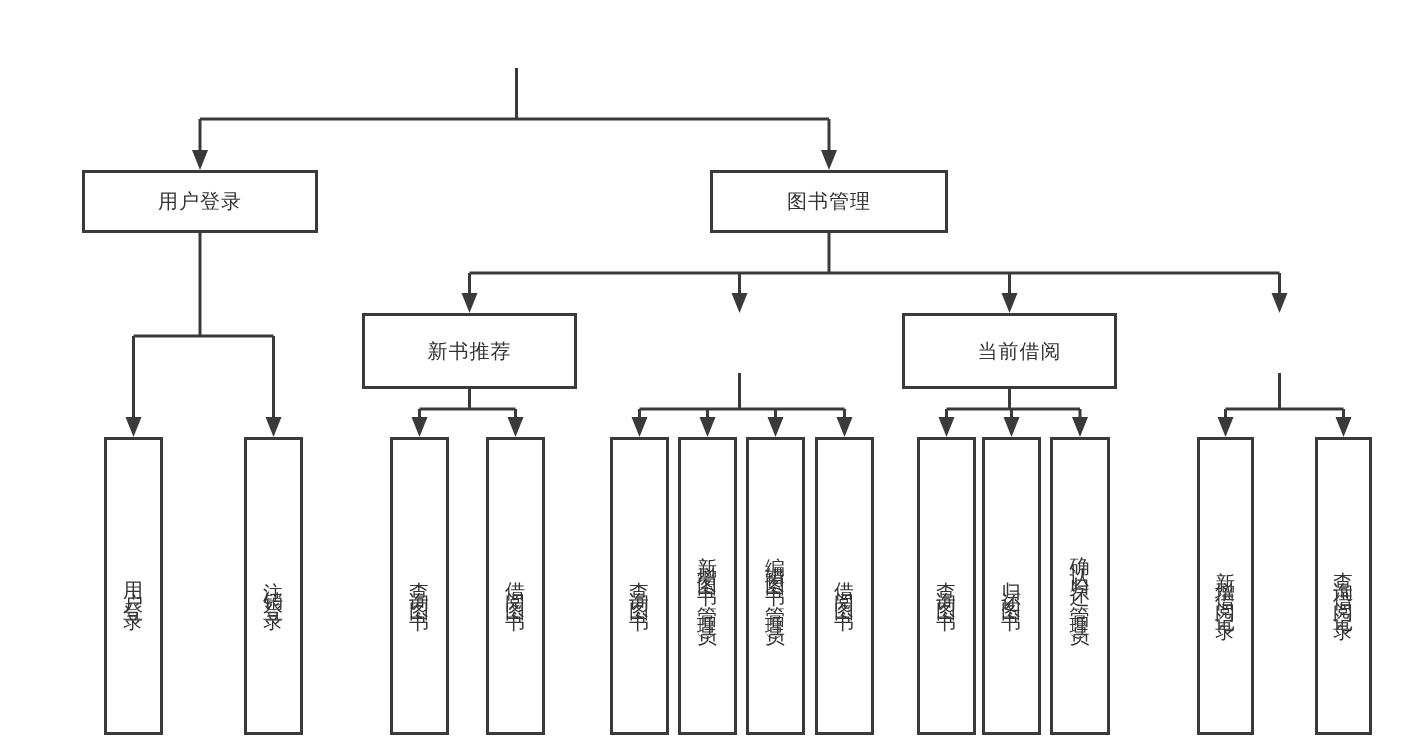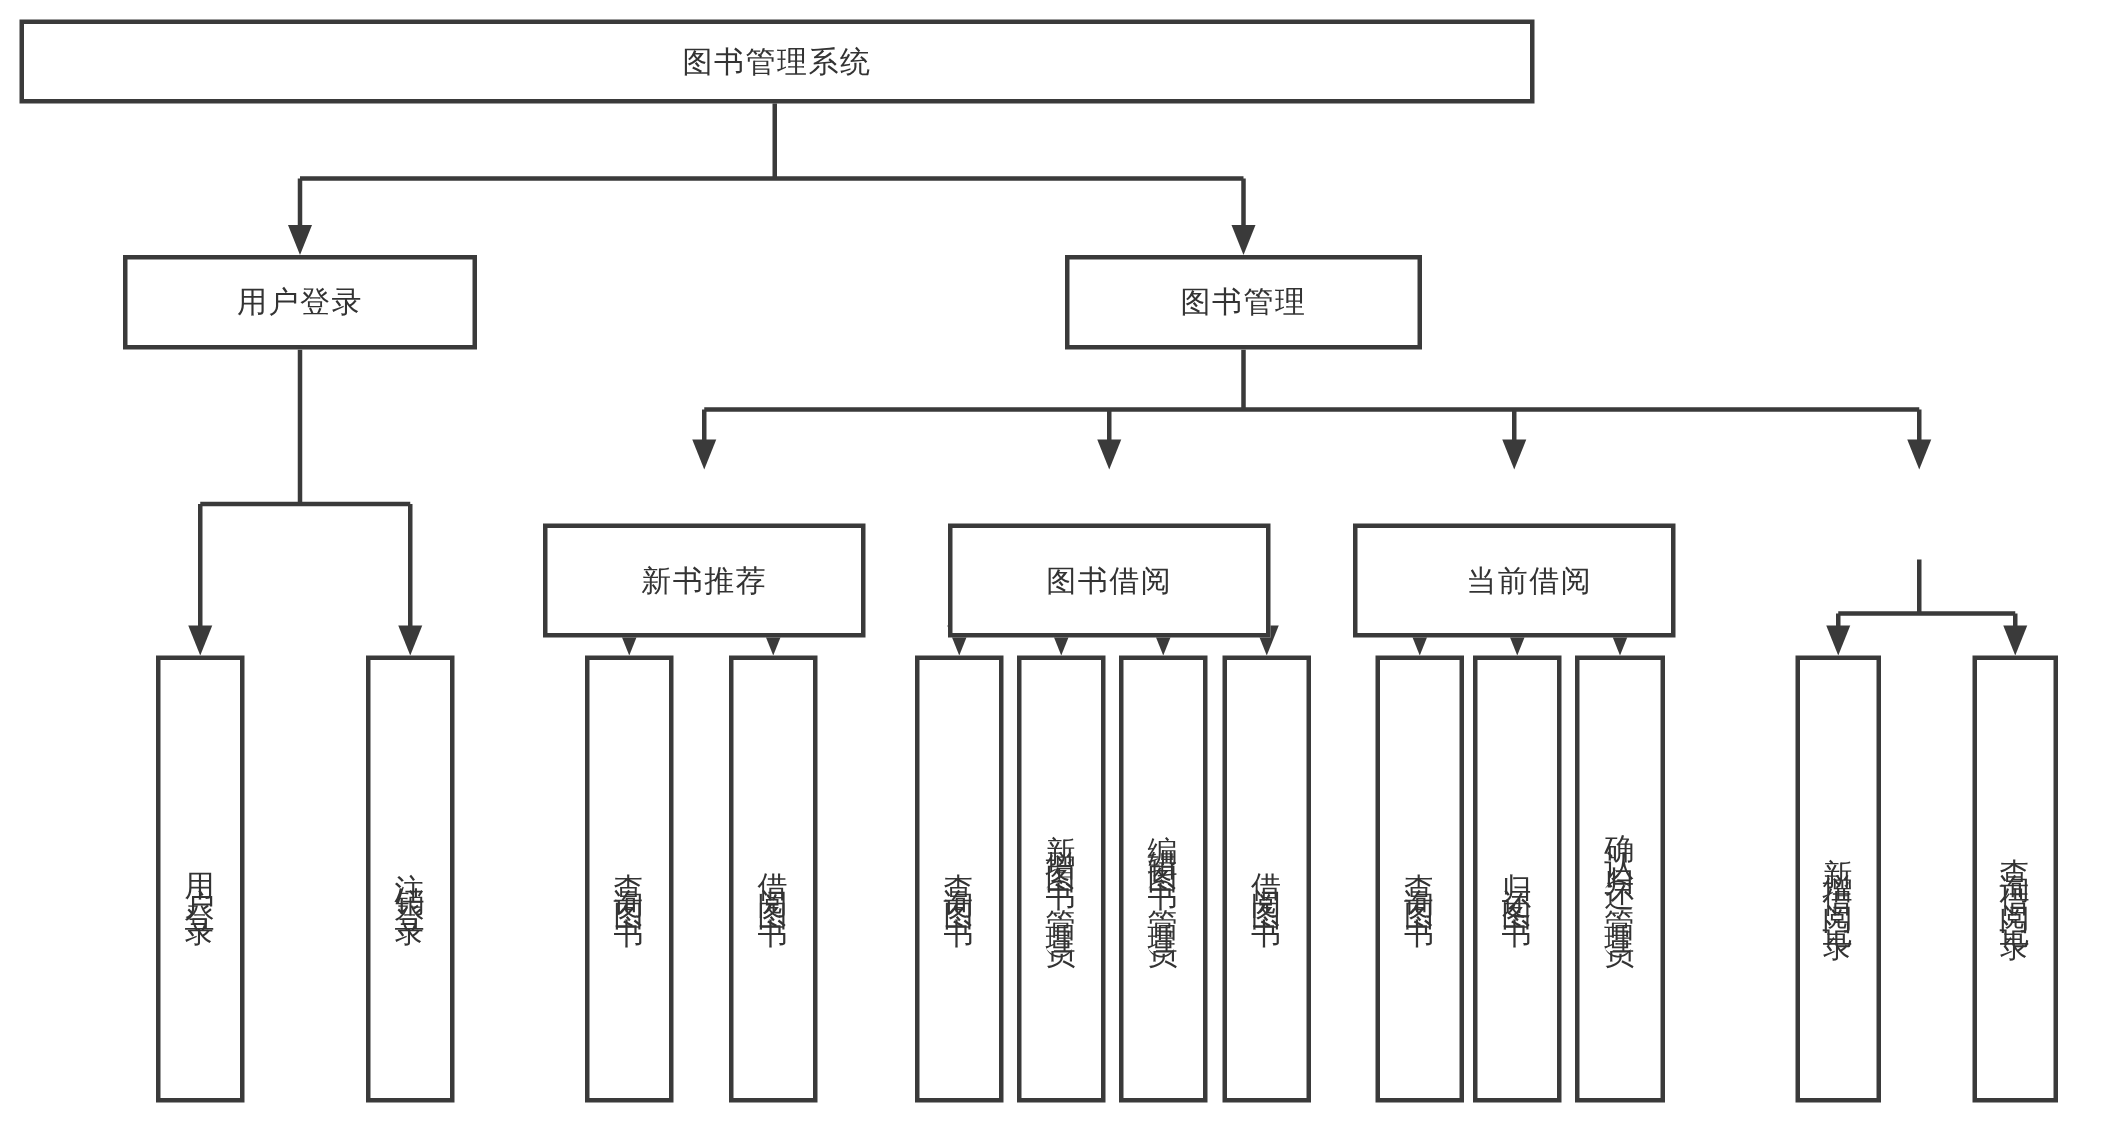--- a/index.html
+++ b/index.html
@@ -34,21 +34,21 @@
     white-space:nowrap;
   }
   .leaf .vtext{
     writing-mode:vertical-rl;
     text-orientation:mixed;
     letter-spacing:10px;
     line-height:1.1;
     white-space:nowrap;
   }
   .leaf{width:59px;top:437px;height:298px;}
-  .lvl3{top:313px;width:215px;height:76px;margin-top:36px;}
+  .lvl3{top:313px;width:215px;height:76px;}
   .watermark{
     position:absolute;
     right:8px;bottom:3px;
     color:var(--wm-color);
     font-size:20px;
     letter-spacing:1px;
     z-index:5;
   }
 </style>
 </head>
@@ -99,36 +99,30 @@
       <polygon points="1072,417 1088,417 1080,437"></polygon>
     </g>
 
     <g>
       <path d="M1279.5 373 L1279.5 409 M1225.5 409 L1343.5 409 M1225.5 409 L1225.5 421 M1343.5 409 L1343.5 421"></path>
       <polygon points="1217.5,417 1233.5,417 1225.5,437"></polygon>
       <polygon points="1335.5,417 1351.5,417 1343.5,437"></polygon>
     </g>
   </svg>
 
-  <div class="box" style="left:13px;top:13px;width:1010px;height:56px;">
-    <span>图书管理系统</span>
-  </div>
 
   <div class="box" style="left:82px;top:170px;width:236px;height:63px;">
     <span>用户登录</span>
   </div>
   <div class="box" style="left:710px;top:170px;width:238px;height:63px;text-align:center;">
     <span>图书管理</span>
   </div>
 
   <div class="box lvl3" style="left:362px;">
     <span>新书推荐</span>
-  </div>
-  <div class="box lvl3" style="left:632px;">
-    <span>图书借阅</span>
   </div>
   <div class="box lvl3" style="left:902px;padding-left:20px;">
     <span>当前借阅</span>
   </div>
 
   <div class="box leaf" style="left:104px;">
     <span class="vtext">用户登录</span>
   </div>
   <div class="box leaf" style="left:244px;">
     <span class="vtext">注销登录</span>

